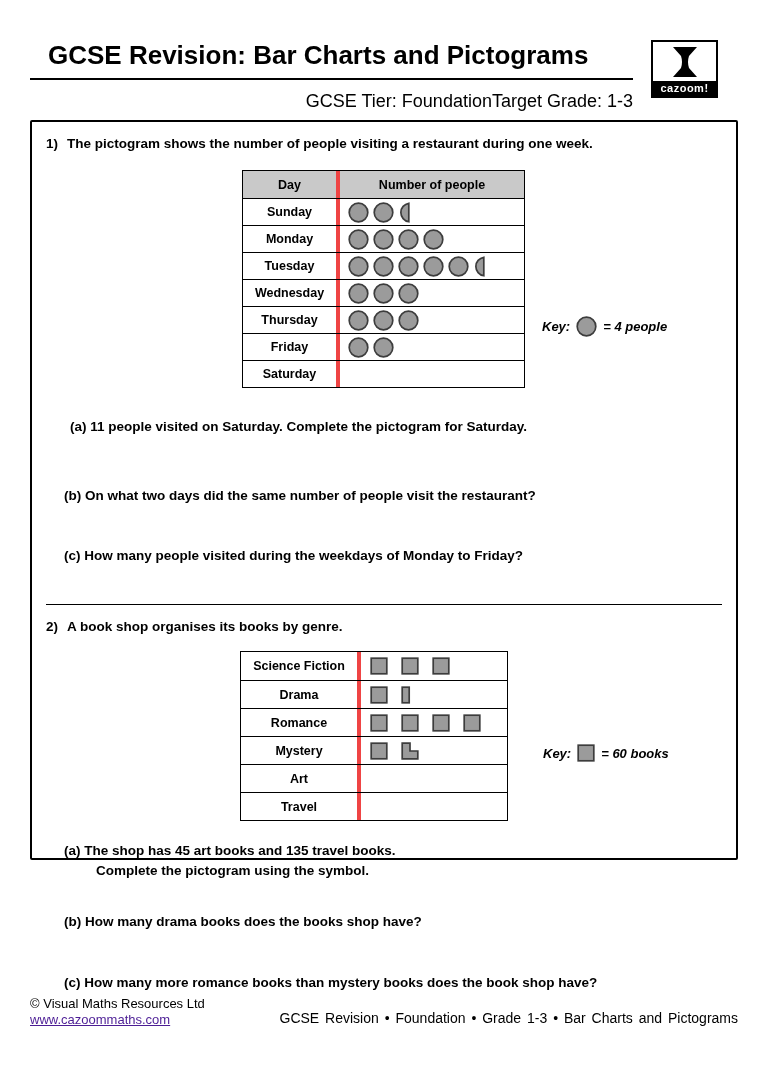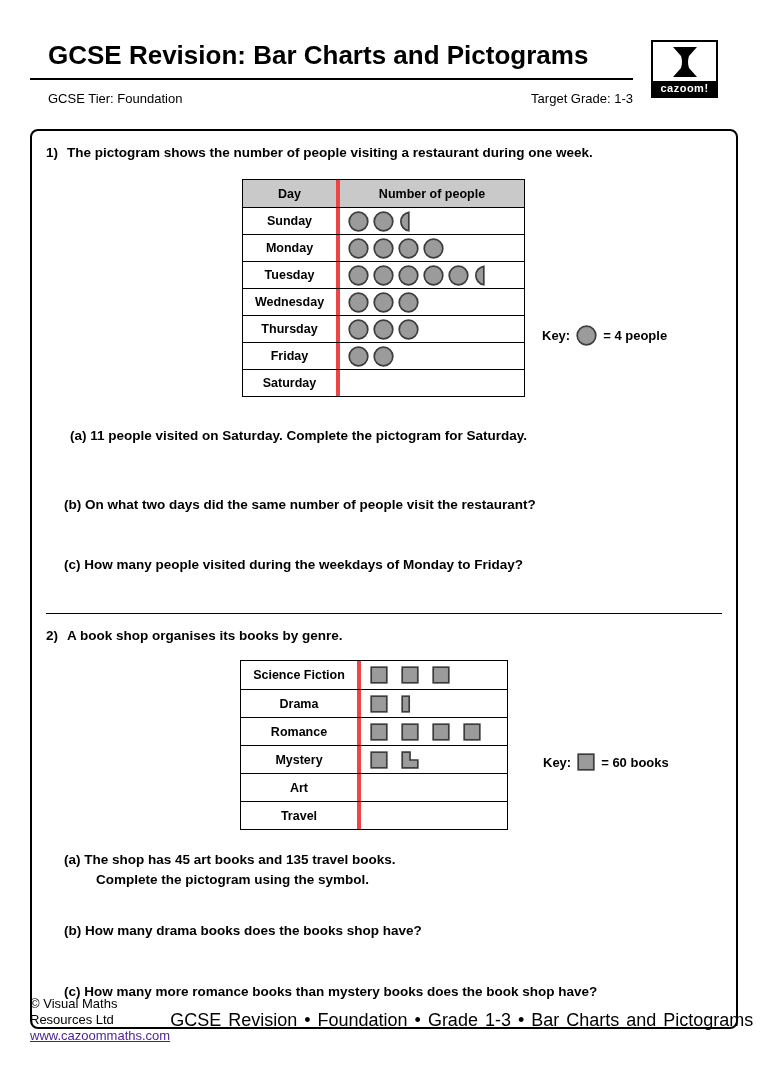--- a/index.html
+++ b/index.html
@@ -5,27 +5,27 @@
   * { box-sizing: border-box; }
   html, body { margin: 0; padding: 0; background: #fff; }
   body { font-family: "Liberation Sans", sans-serif; color: #000; }
   .page { position: relative; width: 768px; height: 1086px; background: #fff; overflow: hidden; }
 
   
   .header { position: absolute; top: 28px; left: 30px; right: 50px; display: flex; justify-content: space-between; align-items: flex-start; }
   .header-left { flex: 1; margin-right: 18px; }
   .title { font-size: 26px; font-weight: bold; margin: 12px 0 0 18px; line-height: 30px; }
   .title-rule { height: 2px; background: #000; margin-top: 8px; }
-  .header-meta { display: flex; justify-content: space-between; font-size: 13px; margin-top: 11px; padding-left: 18px; }
+  .header-meta { display: flex; justify-content: flex-end; font-size: 18px; margin-top: 11px; padding-left: 18px; }
   .logo-box { width: 67px; height: 58px; border: 2px solid #000; display: flex; flex-direction: column; margin-top: 12px; background: #fff; }
   .logo-glyph { flex: 1; display: flex; align-items: center; justify-content: center; }
   .logo-text { background: #000; color: #fff; font-size: 11px; font-weight: bold; text-align: center; height: 15px; line-height: 14px; letter-spacing: .5px; }
 
   
-  .main-box { position: absolute; left: 30px; top: 129px; width: 708px; height: 900px; border: 2px solid #000; border-radius: 8px; padding: 13px 14px; background: #fff; }
+  .main-box { position: absolute; left: 30px; top: 120px; width: 708px; height: 740px; border: 2px solid #000; border-radius: 2px; padding: 13px 14px; background: #fff; }
   .q-prompt { font-size: 13.5px; font-weight: bold; line-height: 17px; white-space: nowrap; }
   .qnum { margin-right: 9px; }
 
   
   .table-area { position: relative; }
   .t1-area { margin: 18px 0 0 196px; width: 283px; height: 226px; }
   .t2-area { margin: 16px 0 0 194px; width: 268px; height: 176px; }
   .ptable { border: 1.5px solid #000; background: #fff; }
   .t1 { width: 283px; }
   .t2 { width: 268px; }
@@ -35,41 +35,41 @@
   .pcell { display: flex; align-items: center; }
   .pday { width: 97px; border-right: 4px solid #ef4444; justify-content: center; font-weight: bold; font-size: 12.5px; }
   .t2 .pday { width: 120px; }
   .psyms { flex: 1; padding-left: 8px; gap: 4px; }
   .t2 .psyms { padding-left: 9px; gap: 13px; }
   .phead { background: #c9c9c9; }
   .phead .psyms { justify-content: center; padding-left: 0; font-weight: bold; font-size: 12.5px; }
   .sym { display: inline-flex; align-items: center; }
 
   
-  .key { position: absolute; display: flex; align-items: center; gap: 6px; font-size: 13px; font-weight: bold; white-space: nowrap; }
+  .key { position: absolute; display: flex; align-items: center; gap: 6px; font-size: 13px; font-weight: bold; white-space: nowrap; font-style: italic; }
   .key1 { left: 300px; top: 146px; }
   .key2 { left: 303px; top: 93px; }
 
   
   .part { font-size: 13.5px; font-weight: bold; line-height: 17px; margin-left: 18px; white-space: nowrap; }
   .p-a1 { margin-top: 22px; margin-left: 24px; }
   .p-b1 { margin-top: 52px; }
   .p-c1 { margin-top: 43px; }
   .divider { height: 1px; background: #000; margin-top: 40px; }
   .q2p { margin-top: 13px; }
   .p-a2 { margin-top: 15px; }
   .indent { margin-left: 32px; margin-top: 3px; }
   .p-b2 { margin-top: 34px; }
   .p-c2 { margin-top: 44px; }
 
   
   .footer { position: absolute; left: 30px; width: 708px; top: 996px; display: flex; justify-content: space-between; align-items: flex-start; }
   .footer-left { font-size: 13px; line-height: 16px; }
   .footer-link { color: #4c1d95; text-decoration: underline; font-size: 13px; }
-  .footer-right { font-size: 18px; margin-top: 14px; white-space: nowrap; word-spacing: 2px; }
+  .footer-right { font-size: 14px; margin-top: 14px; white-space: nowrap; word-spacing: 2px; }
 </style>
 </head>
 <body>
 
 <div class="page">
 
   <div class="header">
     <div class="header-left">
       <h1 class="title">GCSE Revision: Bar Charts and Pictograms</h1>
       <div class="title-rule"></div>

